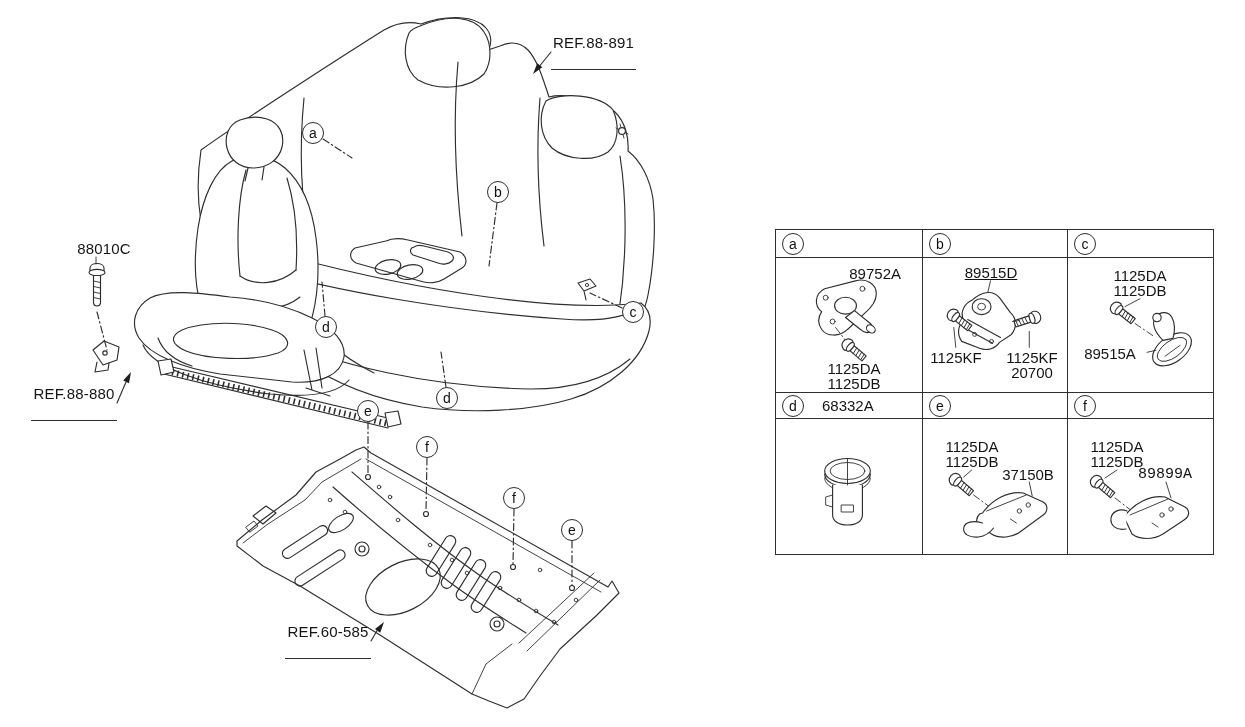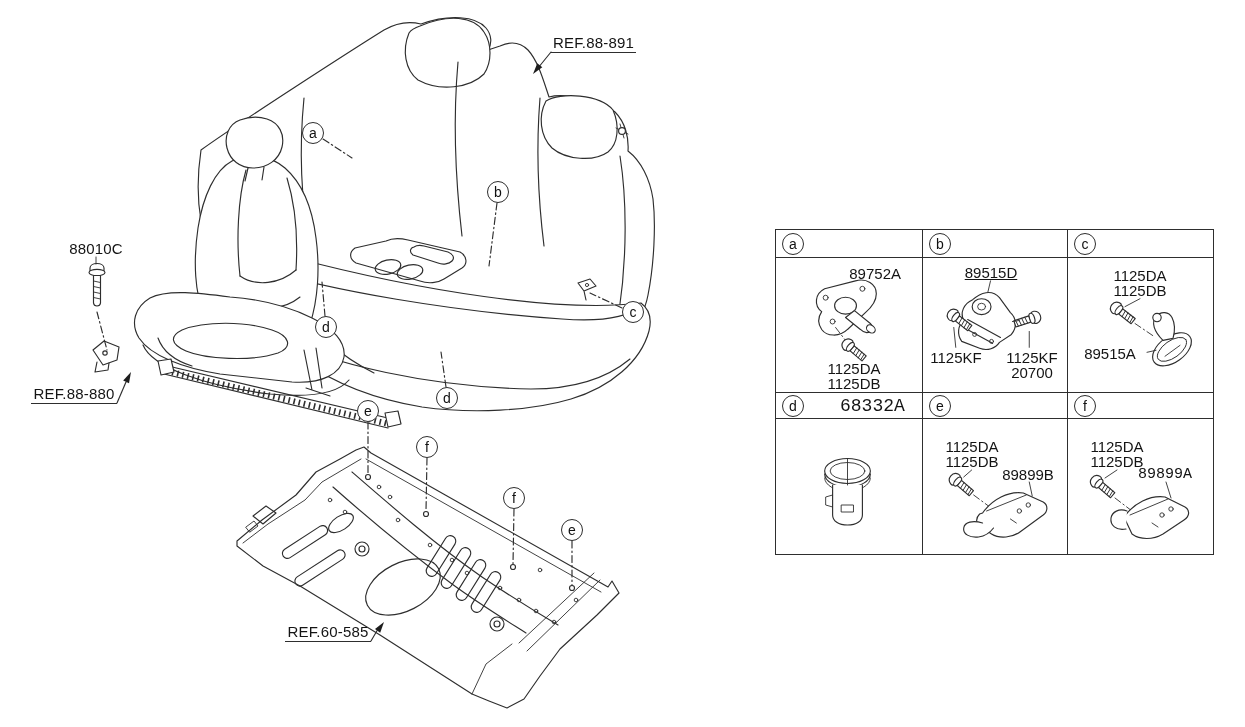--- a/index.html
+++ b/index.html
@@ -6,34 +6,34 @@
   .stage{position:relative;width:1245px;height:727px;background:#ffffff;overflow:hidden;
          font-family:"Liberation Sans", sans-serif;color:#141414;}
   .art{position:absolute;left:0;top:0;}
   .ln{fill:none;stroke:#2e2e2e;stroke-width:1.15;stroke-linecap:round;stroke-linejoin:round;}
   .lnw{fill:#ffffff;stroke:#2e2e2e;stroke-width:1.15;stroke-linecap:round;stroke-linejoin:round;}
   .thin{stroke-width:0.9;}
   .dash{stroke-dasharray:7 3 1.5 3;}
   .arrow{fill:#1d1d1d;stroke:none;}
   .lbl{position:absolute;font-size:15px;line-height:16px;white-space:nowrap;color:#141414;
        text-align:center;letter-spacing:0.2px;}
-  .ref{border-bottom:1.4px solid #2e2e2e;padding-bottom:1px;}
+  .ref{border-bottom:1.4px solid #2e2e2e;padding-bottom:18px;}
   .callout{position:absolute;width:22px;height:22px;border:1.4px solid #2e2e2e;border-radius:50%;
            background:#ffffff;display:flex;align-items:center;justify-content:center;
            font-size:14px;line-height:14px;color:#111;box-sizing:border-box;}
   .parts-table{position:absolute;left:775px;top:229px;display:grid;
                grid-template-columns:147px 145px 145px;grid-template-rows:28px 135px 26px 135px;
                border:1.3px solid #2e2e2e;background:#fff;box-sizing:border-box;}
   .pt-cell{position:relative;border-right:1.2px solid #2e2e2e;border-bottom:1.2px solid #2e2e2e;
            box-sizing:border-box;overflow:hidden;}
   .pt-cell.lc{border-right:none;}
   .pt-cell.lr{border-bottom:none;}
   .pt-head{display:flex;align-items:center;padding-left:6px;}
   .pt-head .callout{position:static;flex:0 0 auto;}
-  .pt-head .hd-lbl{margin-left:36px;font-size:18px;font-family:Liberation Mono, monospace;}
+  .pt-head .hd-lbl{margin-left:18px;font-size:15px;}
   .part-art{position:absolute;left:0;top:0;width:100%;height:100%;}
   .cell-lbl{position:absolute;font-size:15px;line-height:15px;text-align:center;white-space:nowrap;}
 </style>
 </head>
 <body>
 
 <div class="stage">
 
   <svg width="0" height="0" style="position:absolute" aria-hidden="true">
     <defs>
@@ -166,21 +166,21 @@
 
       <path class="ln" d="M551,52 L538,68"></path>
       <polygon class="arrow" points="533,74 537.3,63.3 542.3,67.3"></polygon>
       <path class="ln" d="M117,403 L126,382"></path>
       <polygon class="arrow" points="131,372 129,383.2 123.2,380.4"></polygon>
       <path class="ln" d="M371,641 L378,629"></path>
       <polygon class="arrow" points="384,622 380.2,632.8 375,629"></polygon>
     </g>
   </svg>
 
-  <div class="lbl" style="left:66px;top:241px;width:60px;">88010C</div>
+  <div class="lbl" style="left:74px;top:241px;width:60px;">88010C</div>
   <div class="lbl ref" style="left:551px;top:35px;width:85px;">REF.88-891</div>
   <div class="lbl ref" style="left:31px;top:386px;width:86px;">REF.88-880</div>
   <div class="lbl ref" style="left:285px;top:624px;width:86px;">REF.60-585</div>
 
   <div class="callout" style="left:302px;top:122px;">
       <span>a</span>
     </div>
   <div class="callout" style="left:487px;top:181px;">
       <span>b</span>
     </div>
@@ -317,21 +317,21 @@
         <path class="ln thin" d="M107,63 L110,77"></path>
         <path class="lnw" d="M60,94 C70,80 86,72 101,74 L121,83 C126,86 126,92 121,96 L99,112 C90,119 77,120 69,115 L57,107 C53,104 53,99 57,95 Z"></path>
         <path class="lnw" d="M60,104 C50,101 42,103 41,109 C40,115 47,119 56,118 C63,117 68,113 71,109"></path>
         <path class="ln thin" d="M64,92 L104,76"></path>
         <circle class="ln thin" cx="97" cy="92" r="2.2"></circle>
           <circle class="ln thin" cx="106" cy="86" r="2.2"></circle>
         <path class="ln thin" d="M88,100 L94,104"></path>
       </svg>
       <div class="cell-lbl" style="left:1px;top:20px;width:96px;">1125DA</div>
       <div class="cell-lbl" style="left:1px;top:35px;width:96px;">1125DB</div>
-      <div class="cell-lbl" style="left:65px;top:48px;width:80px;">89899B</div>
+      <div class="cell-lbl" style="left:65px;top:48px;width:80px;">37150B</div>
     </div>
 
     <div class="pt-cell lc lr">
       <svg class="part-art" viewBox="0 0 145 135" preserveAspectRatio="none">
         <path class="ln thin" d="M49,51 L37,59"></path>
         <use href="#bolt" transform="translate(29,63) rotate(40)"></use>
         <path class="ln dash thin" d="M47,79 L64,92"></path>
         <path class="ln thin" d="M98,63 L103,79"></path>
         <path class="lnw" d="M56,98 C66,84 82,76 97,78 L117,88 C122,91 122,97 116,101 L95,115 C85,121 72,121 64,115 Z"></path>
         <path class="lnw" d="M58,110 C48,112 42,106 43,99 C44,93 51,89 59,92"></path>

